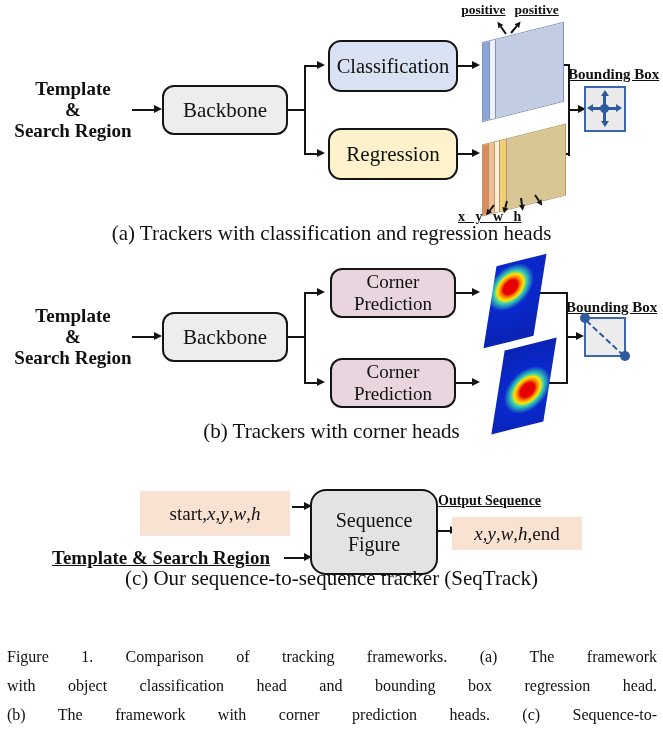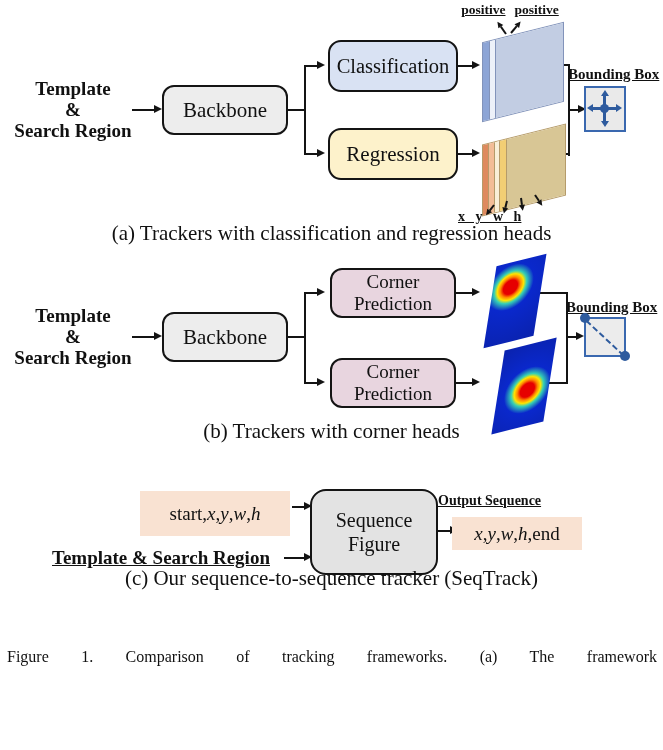--- a/index.html
+++ b/index.html
@@ -213,16 +213,18 @@
   <div class="hline" style="left:438px;top:530px;width:14px;"></div>
   <div class="ah-r" style="left:450px;top:526px;"></div>
 
   <div class="lab" style="left:438px;top:493px;width:145px;font-size:14px;">Output Sequence</div>
   <div class="peachbox" style="left:452px;top:517px;width:130px;height:33px;"><i>x</i>, <i>y</i>, <i>w</i>, <i>h</i>, <span>end</span></div>
 
   <div class="pcap" style="top:566px;">(c) Our sequence-to-sequence tracker (SeqTrack)</div>
 
   <div class="figcap">
     <div class="jline">Figure 1. Comparison of tracking frameworks. (a) The framework</div>
+    <div class="jline">with object classification head and bounding box regression head.</div>
+    <div class="jline">(b) The framework with corner prediction heads. (c) Sequence-to-</div>
   </div>
 
 
 </div>
 
 </body></html>

